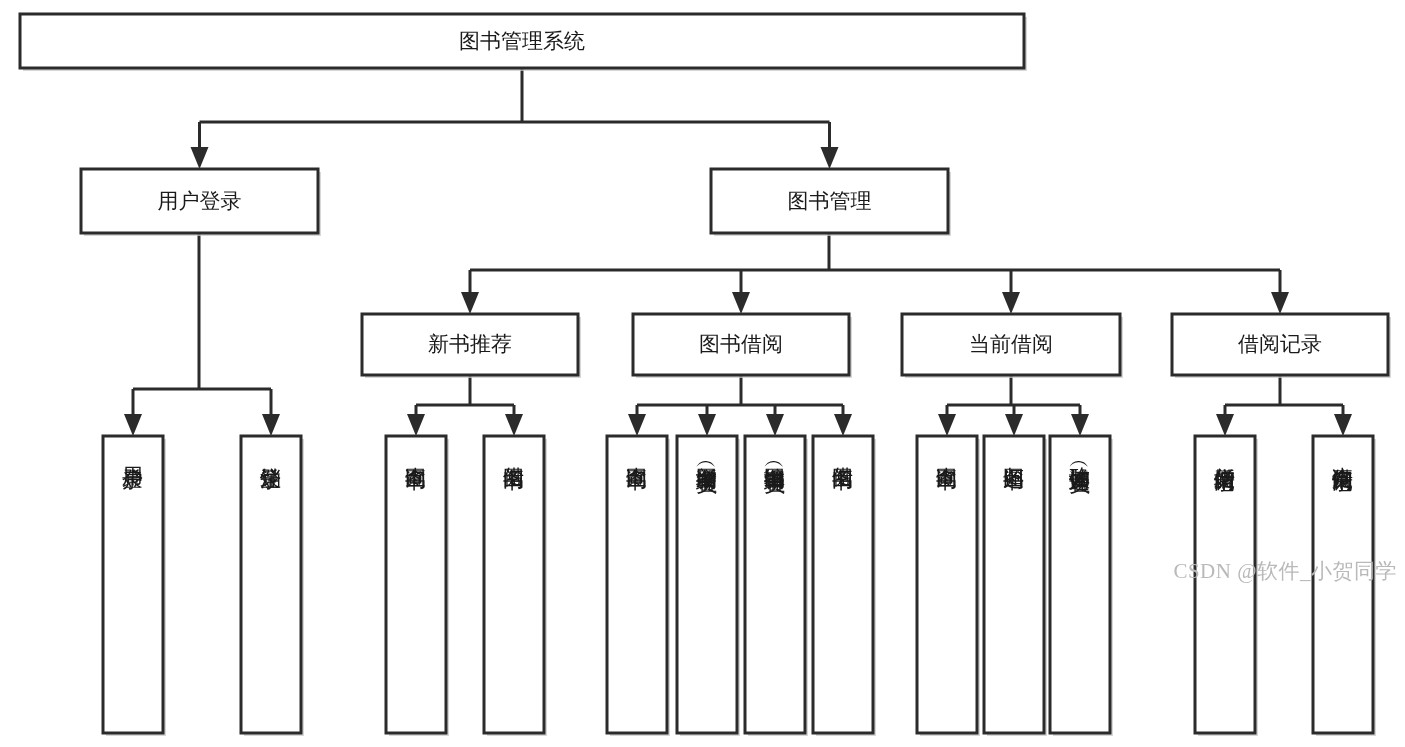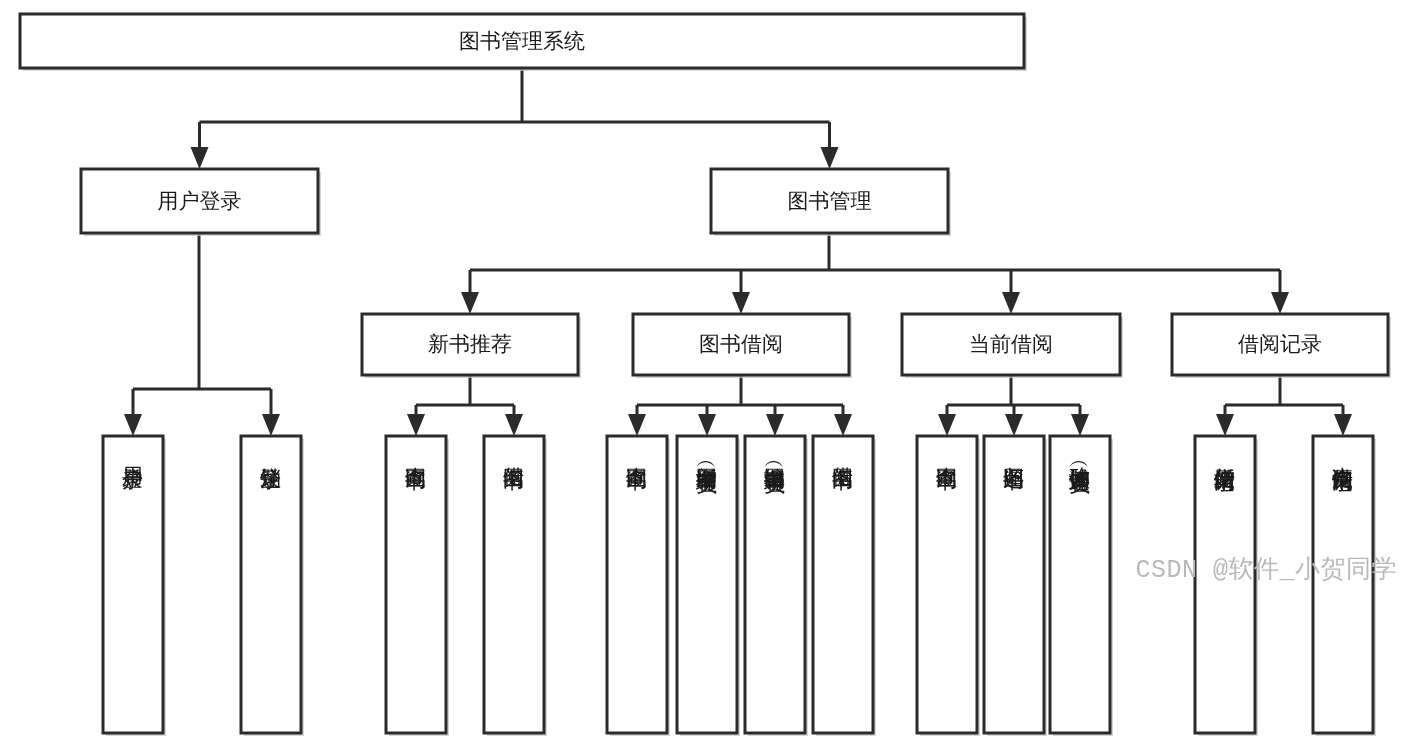--- a/index.html
+++ b/index.html
@@ -68,22 +68,22 @@
     position: absolute;
     display: flex;
     align-items: flex-start;
     justify-content: center;
     pointer-events: none;
   }
   .watermark {
     position: absolute;
     right: 8px;
     bottom: 4px;
-    font-family: Liberation Mono, monospace;
-    font-size: 25px;
+    font-family: Liberation Serif, serif;
+    font-size: 21px;
     color: #b9b9b9;
     letter-spacing: 0.5px;
     white-space: nowrap;
   }
 </style>
 </head>
 <body>
 
 <div id="chart-root">
   <svg class="diagram" viewBox="0 0 1405 747">

